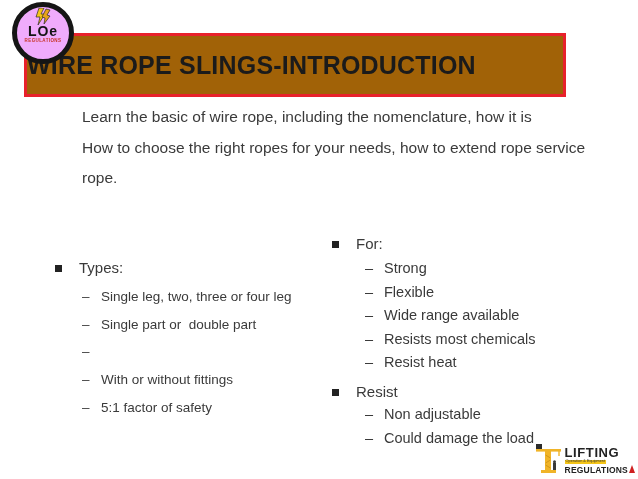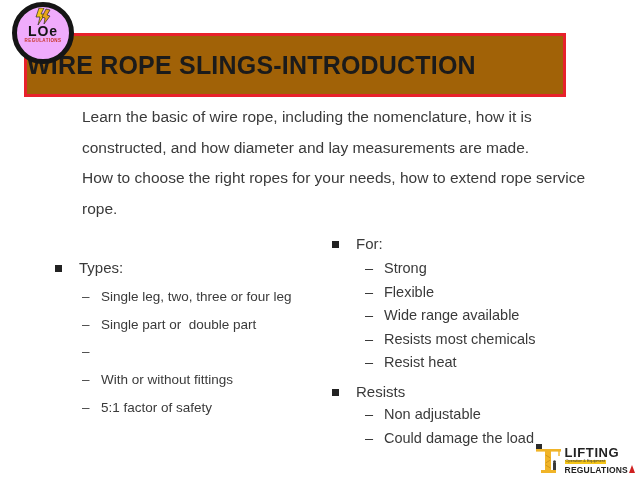--- a/index.html
+++ b/index.html
@@ -65,21 +65,20 @@
     <svg class="loe-bolts" width="20" height="17" viewBox="0 0 20 17">
       <polygon points="6,0 11,0 8,6 12,6 5,17 7,9 3,9" fill="#f5c518" stroke="#2a2a2a" stroke-width="0.7"></polygon>
       <polygon points="13,1 17,2 14,7 17,8 11,16 12,10 9,9" fill="#e8a31c" stroke="#2a2a2a" stroke-width="0.7"></polygon>
     </svg>
     <div class="loe-main">LOe</div>
     <div class="loe-sub">REGULATIONS</div>
   </div>
 
   <div class="paragraph">
     <div class="pline">Learn the basic of wire rope, including the nomenclature, how it is</div>
-    <div class="pline">constructed, and how diameter and lay measurements are made.</div>
     <div class="pline">How to choose the right ropes for your needs, how to extend rope service</div>
     <div class="pline">rope.</div>
   </div>
 
   <div class="blk-header" style="left:55px;top:258px;">
     <span class="sq"></span><span>Types:</span>
   </div>
   <div class="items items-left">
     <div class="item"><span class="dash">–</span><span>Single leg, two, three or four leg</span></div>
     <div class="item"><span class="dash">–</span><span>Single part or  double part</span></div>
@@ -93,21 +92,21 @@
   </div>
   <div class="items items-right" style="top:257px;">
     <div class="item"><span class="dash">–</span><span>Strong</span></div>
     <div class="item"><span class="dash">–</span><span>Flexible</span></div>
     <div class="item"><span class="dash">–</span><span>Wide range available</span></div>
     <div class="item"><span class="dash">–</span><span>Resists most chemicals</span></div>
     <div class="item"><span class="dash">–</span><span>Resist heat</span></div>
   </div>
 
   <div class="blk-header" style="left:332px;top:382px;">
-    <span class="sq"></span><span>Resists</span>
+    <span class="sq"></span><span>Resist</span>
   </div>
   <div class="items items-right" style="top:403px;">
     <div class="item"><span class="dash">–</span><span>Non adjustable</span></div>
     <div class="item"><span class="dash">–</span><span>Could damage the load</span></div>
   </div>
 
   <div class="footer-logo">
     <svg class="crane" width="27" height="32" viewBox="0 0 27 32">
       <rect x="0" y="2" width="6" height="6" fill="#2b2b2b"></rect>
       <rect x="0" y="7" width="25" height="2.6" fill="#f0b428"></rect>

